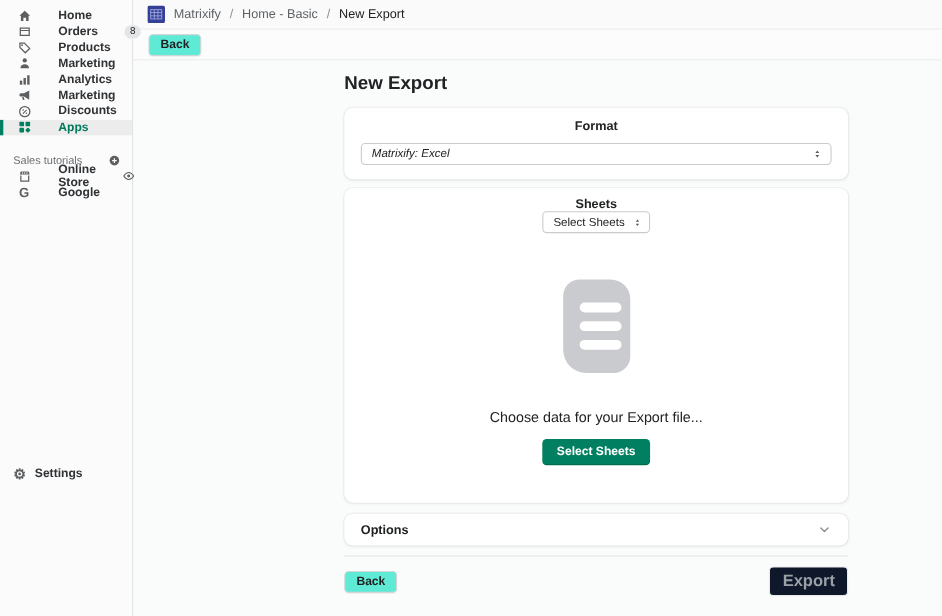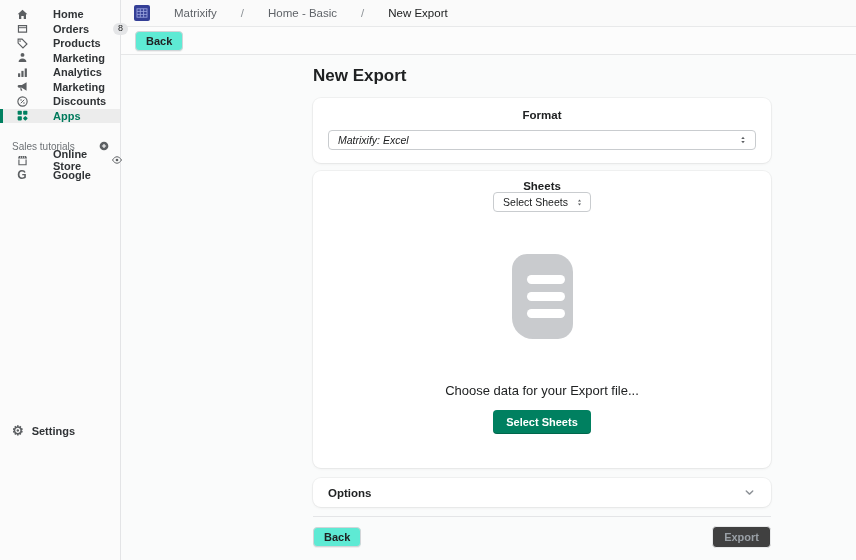--- a/index.html
+++ b/index.html
@@ -38,21 +38,21 @@
   .settings-item {
     position:absolute; top:423px; left:0; right:0;
     display:flex; align-items:center; gap:8px; padding:0 10px 0 12px;
     height:15px; font-size:11px; font-weight:600; color:#303336; cursor:pointer;
   }
   .gear-glyph { font-size:13px; color:#5c5f62; line-height:1; }
   
   .main { flex:1; display:flex; flex-direction:column; min-width:0; }
   .topbar {
     height:27px; background:#fafafa; border-bottom:1px solid #e8e9ea;
-    display:flex; align-items:center; gap:24px; padding-left:13px;
+    display:flex; align-items:center; gap:8px; padding-left:13px;
     font-size:11.5px; color:#5f6368; flex-shrink:0;
   }
   .crumb-sep { color:#8c9196; }
   .crumb-current { color:#202223; }
   .backrow {
     height:28px; background:#fcfcfc; border-bottom:1px solid #e6e7e8;
     display:flex; align-items:center; padding-left:14px; flex-shrink:0;
   }
   .btn-outline {
     background:#5eead4; border:1px solid #d2d5d8; border-radius:4px;
@@ -82,36 +82,36 @@
     font-family:inherit; font-size:10.5px; font-weight:500; color:#202223;
     padding:3px 6px 3px 9px; display:flex; align-items:center; gap:7px; cursor:pointer;
   }
   .sheets-body { display:flex; flex-direction:column; align-items:center; }
   .doc-icon {
     margin-top:42px; width:61px; height:85px; background:#c9cbce;
     border-radius:15px 18px 15px 21px;
     display:flex; flex-direction:column; justify-content:center; align-items:center; gap:8px;
   }
   .doc-bar { width:38px; height:9px; background:#fff; border-radius:5px; margin-left:7px; }
-  .empty-message { margin-top:44px; font-size:13px; color:#202223; }
+  .empty-message { margin-top:33px; font-size:13px; color:#202223; }
   .btn-primary {
     margin-top:12px; background:#008060; color:#fff; border:none; border-radius:4px;
     font-family:inherit; font-size:11px; font-weight:700; padding:6px 13px; cursor:pointer;
     box-shadow:inset 0 -1px 0 rgba(0,0,0,.2);
   }
   
   .options-card {
     margin-top:10px; padding:8px 15px; display:flex; align-items:center;
     justify-content:space-between; cursor:pointer;
   }
   .divider { border:none; border-top:1px solid #e4e5e7; margin-top:9px; }
   .actions { margin-top:9px; display:flex; align-items:center; justify-content:space-between; }
   .btn-disabled {
-    background:#404040; color:#9aa0a6; border:1px solid #e9eaeb; border-radius:4px;
-    font-family:inherit; font-size:11px; font-weight:600; padding:4px 11px; cursor:default;
+    background:#0f172a; color:#9aa0a6; border:1px solid #e9eaeb; border-radius:4px;
+    font-family:inherit; font-size:15px; font-weight:600; padding:4px 11px; cursor:default;
   }
   .help { margin-top:29px; display:flex; align-items:center; justify-content:center; gap:5px; font-size:11px; color:#6d7175; }
   .info-dot {
     width:12px; height:12px; border-radius:50%; background:#00a0ac; color:#fff;
     font-size:8px; font-weight:700; font-style:italic; display:flex;
     align-items:center; justify-content:center; flex-shrink:0;
   }
   .help-link { color:#4a67c8; text-decoration:none; cursor:pointer; }
   svg { display:block; }
 </style>

